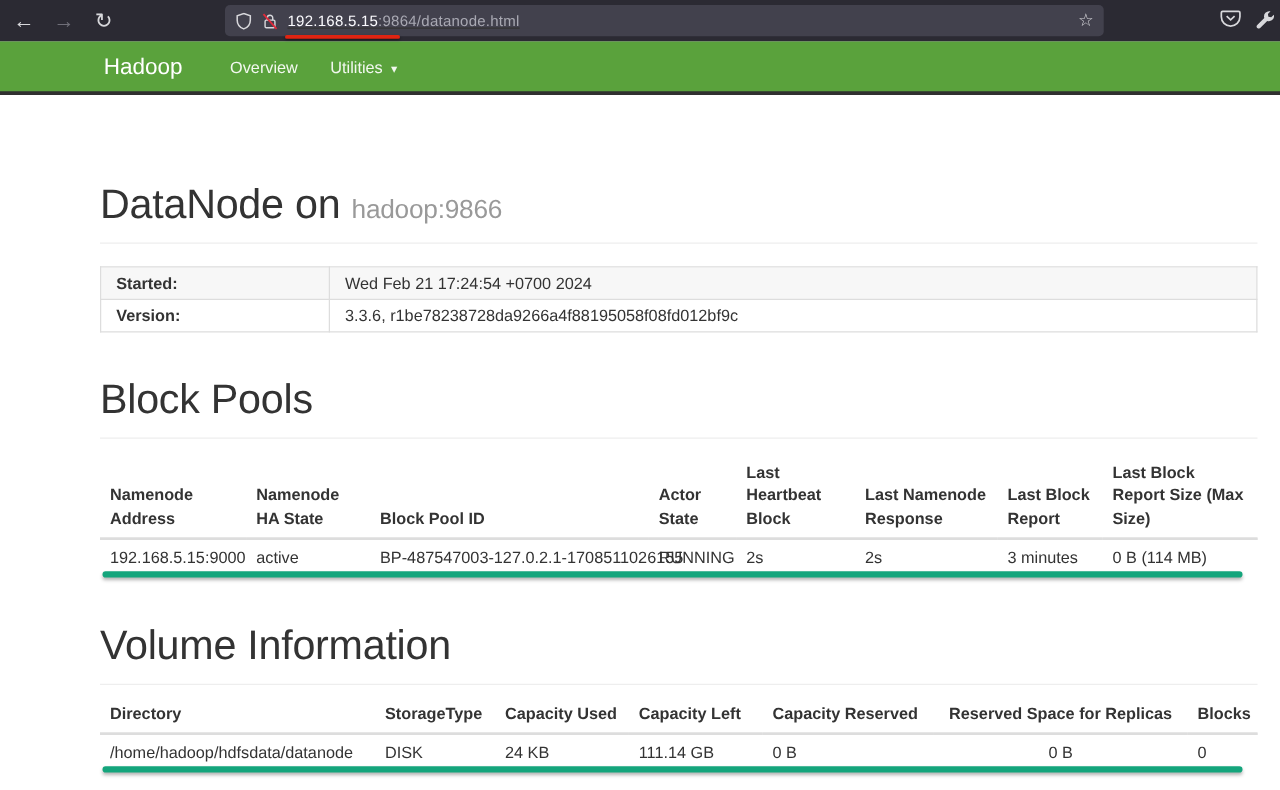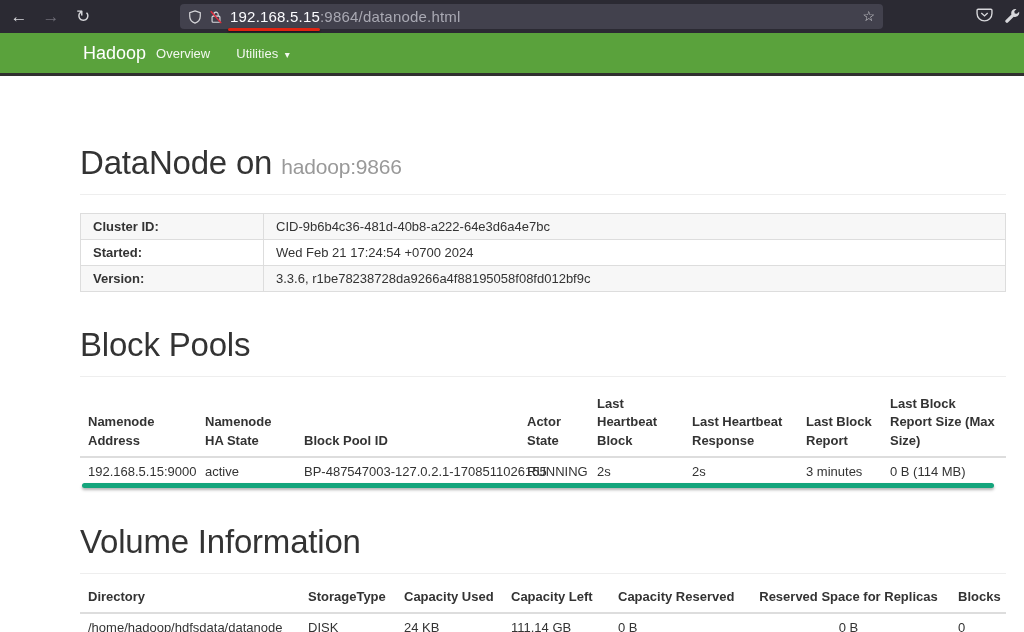--- a/index.html
+++ b/index.html
@@ -11,35 +11,35 @@
   .chrome { position:relative; width:1024px; height:33px; background:#2b2a33; }
   .chrome .navbtn { position:absolute; top:0; height:33px; line-height:33px;
                     font-size:17px; text-align:center; width:26px; cursor:pointer; }
   .btn-back    { left:6px;  color:#d7d7db; }
   .btn-forward { left:38px; color:#6f6e78; }
   .btn-reload  { left:70px; color:#d7d7db; font-size:15px; }
   .urlbar { position:absolute; left:180px; top:4px; width:703px; height:25px;
             background:#42414d; border-radius:4px; display:flex; align-items:center;
             padding:0 28px 0 8px; }
   .urlbar .icon { display:inline-flex; margin-right:7px; }
-  .url-text { font-size:15px; letter-spacing:.2px; white-space:nowrap; }
+  .url-text { font-size:12px; letter-spacing:.2px; white-space:nowrap;text-decoration:underline; }
   .url-host { color:#fbfbfe; }
   .url-rest { color:#a9a9b3; }
   .star { position:absolute; right:8px; top:0; height:25px; line-height:25px;
           color:#d7d7db; font-size:14px; }
   .url-underline { position:absolute; left:48px; bottom:-2px; width:92px; height:3px;
                    border-radius:2px; box-shadow:0 1px 2px rgba(0,0,0,.45); }
   .chrome .right-icon { position:absolute; top:6px; }
   .pocket  { left:976px; }
   .wrench  { left:1004px; }
 
   
   .hnav { width:1024px; height:43px; background:#5aa23c; border-bottom:3px solid #30302f;
           display:flex; align-items:center; padding-left:83px; }
-  .brand { color:#fff; font-size:18px; margin-right:4px; cursor:pointer; }
+  .brand { color:#fff; font-size:18px; margin-right:32px; cursor:pointer; }
   .hnav-item { color:rgba(255,255,255,.92); font-size:13px; margin-right:14px;
                cursor:pointer; padding:4px 6px; }
   .caret { font-size:10px; margin-left:3px; }
 
   
   .container { margin-left:80px; width:926px; }
   .page-header { border-bottom:1px solid #eee; padding-bottom:12px; }
   .ph-1 { margin-top:68px; }
   .ph-2 { margin-top:34px; }
   .ph-3 { margin-top:36px; }
@@ -131,24 +131,20 @@
 
   <div class="page-header ph-1">
     <h1><span>DataNode on</span>
         <small>hadoop:9866</small></h1>
   </div>
 
   <div class="table-wrap summary-wrap">
     <table class="summary-table" data-table="summary_table">
         <tbody>
           <tr>
-            <th>Cluster ID:</th>
-            <td>CID-9b6b4c36-481d-40b8-a222-64e3d6a4e7bc</td>
-          </tr>
-          <tr>
             <th>Started:</th>
             <td>Wed Feb 21 17:24:54 +0700 2024</td>
           </tr>
           <tr>
             <th>Version:</th>
             <td>3.3.6, r1be78238728da9266a4f88195058f08fd012bf9c</td>
           </tr>
         </tbody>
       </table>
   </div>
@@ -159,21 +155,21 @@
 
   <div class="table-wrap bp-wrap">
     <table class="data-table bp-table" data-table="block_pools">
         <thead>
           <tr>
             <th>Namenode Address</th>
             <th>Namenode HA State</th>
             <th>Block Pool ID</th>
             <th>Actor State</th>
             <th>Last Heartbeat Block</th>
-            <th>Last Heartbeat Response</th>
+            <th>Last Namenode Response</th>
             <th>Last Block Report</th>
             <th>Last Block Report Size (Max Size)</th>
           </tr>
         </thead>
         <tbody>
           <tr>
             <td>192.168.5.15:9000</td>
             <td>active</td>
             <td>BP-487547003-127.0.2.1-1708511026155</td>
             <td>RUNNING</td>

